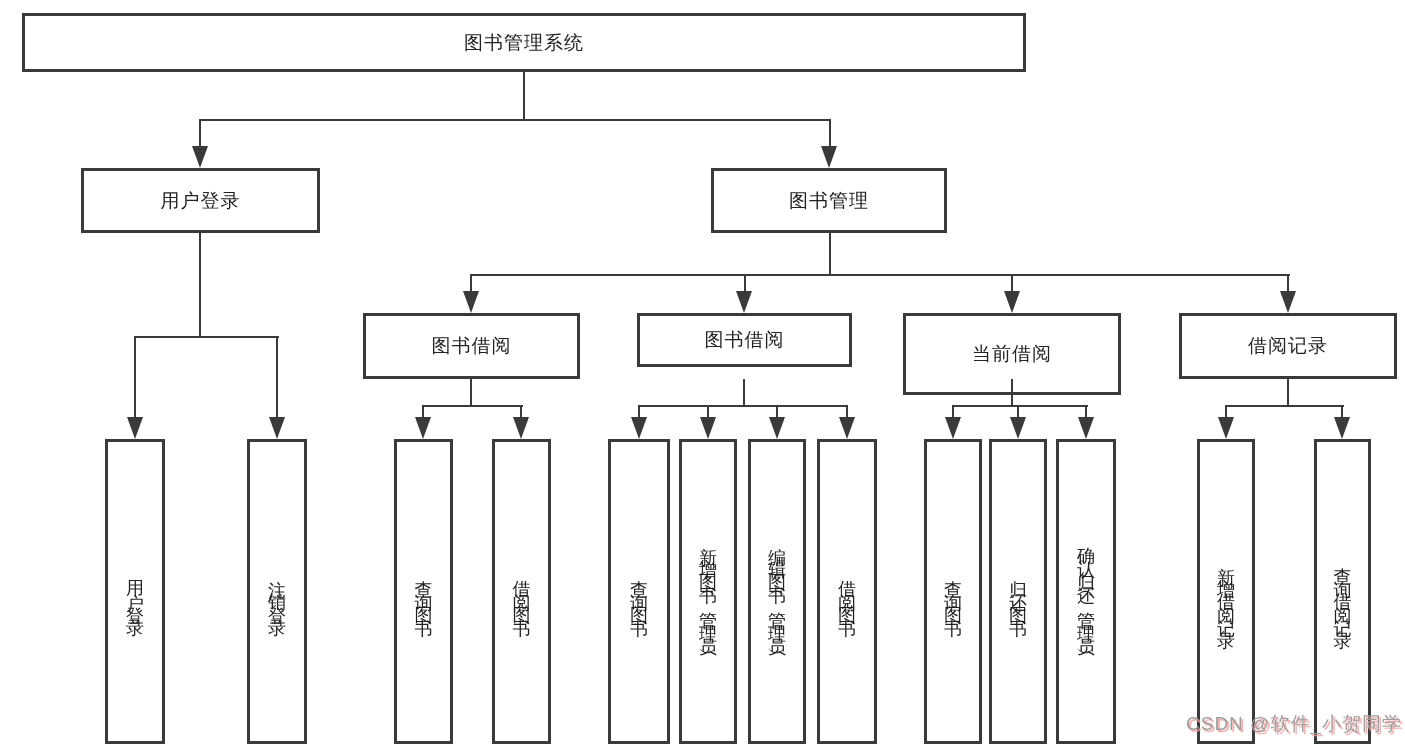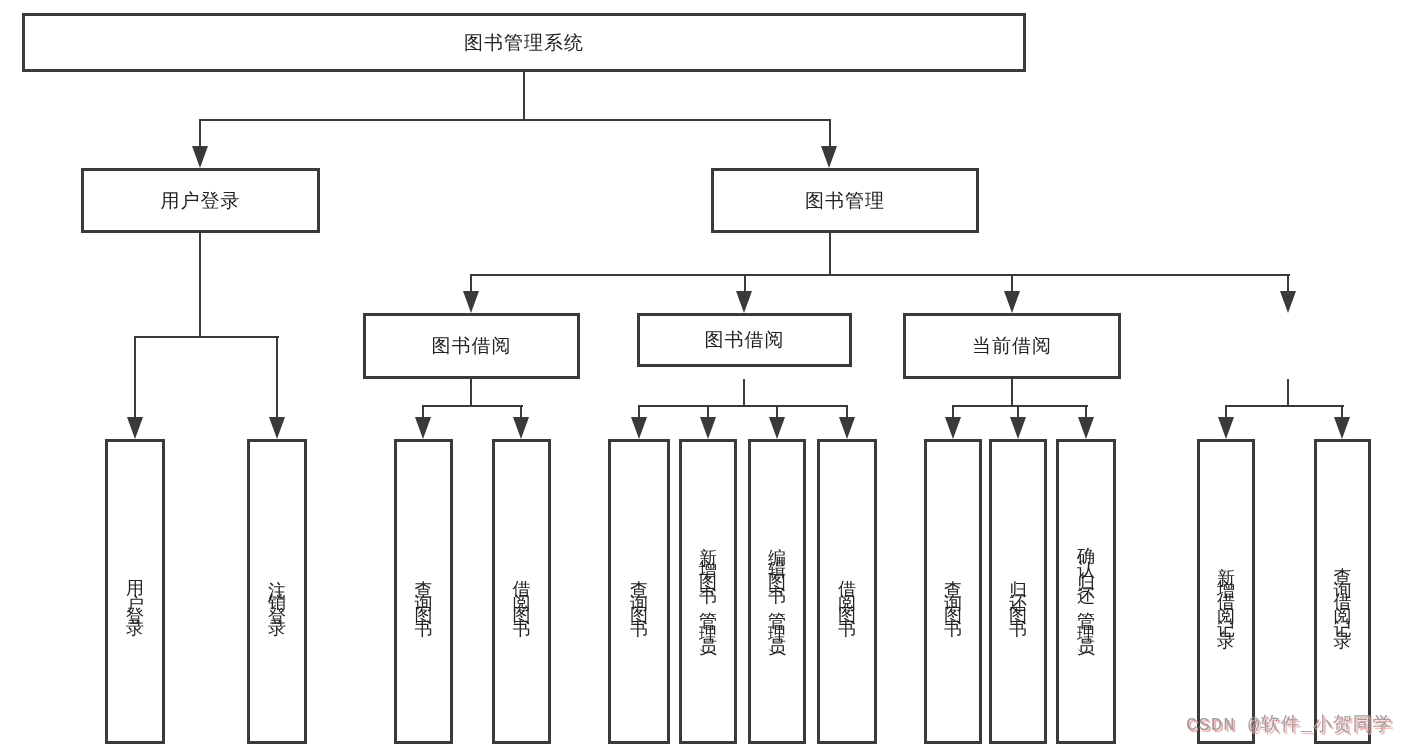--- a/index.html
+++ b/index.html
@@ -19,36 +19,37 @@
   }
   .cl{position:absolute;background:var(--line,#3a3a3a);}
   .ah{
     position:absolute;width:0;height:0;
     border-left:8px solid transparent;border-right:8px solid transparent;
     border-top:22px solid var(--line,#3a3a3a);
   }
   .wm{
     position:absolute;left:1186px;top:711px;font-size:19px;letter-spacing:1px;
     color:var(--wm,#9e9e9e);text-shadow:2px 2px 1px var(--wmsh,rgba(240,143,143,.6));
-    white-space:nowrap;z-index:5;font-family:Liberation Mono, monospace;
+    white-space:nowrap;z-index:5;
   }
 </style>
 </head>
 <body>
 
 <div class="stage">
 
   <div class="node h" style="left:22px;top:13px;width:1004px;height:59px">图书管理系统</div>
 
   <div class="node h" style="left:81px;top:168px;width:239px;height:65px">用户登录</div>
-  <div class="node h" style="left:711px;top:168px;width:268px;height:65px">图书管理</div>
+  <div class="node h" style="left:711px;top:168px;width:236px;height:65px">图书管理</div>
 
   <div class="node h" style="left:363px;top:313px;width:217px;height:66px">图书借阅</div>
   <div class="node h" style="left:637px;top:313px;width:215px;height:54px">图书借阅</div>
-  <div class="node h" style="left:903px;top:313px;width:218px;height:66px">当前借阅</div>
+  <div class="node h" style="left:903px;top:313px;width:218px;height:82px">当前借阅</div>
+  <div class="node h" style="left:1179px;top:313px;width:218px;height:66px">借阅记录</div>
 
   <div class="node v" style="left:105px;top:439px;width:60px;height:305px">用户登录</div>
   <div class="node v" style="left:247px;top:439px;width:60px;height:305px">注销登录</div>
   <div class="node v" style="left:394px;top:439px;width:59px;height:305px">查询图书</div>
   <div class="node v" style="left:492px;top:439px;width:59px;height:305px">借阅图书</div>
   <div class="node v" style="left:608px;top:439px;width:62px;height:305px">查询图书</div>
   <div class="node v" style="left:679px;top:439px;width:58px;height:305px">新增图书（管理员）</div>
   <div class="node v" style="left:748px;top:439px;width:58px;height:305px">编辑图书（管理员）</div>
   <div class="node v" style="left:817px;top:439px;width:60px;height:305px">借阅图书</div>
   <div class="node v" style="left:924px;top:439px;width:58px;height:305px">查询图书</div>

